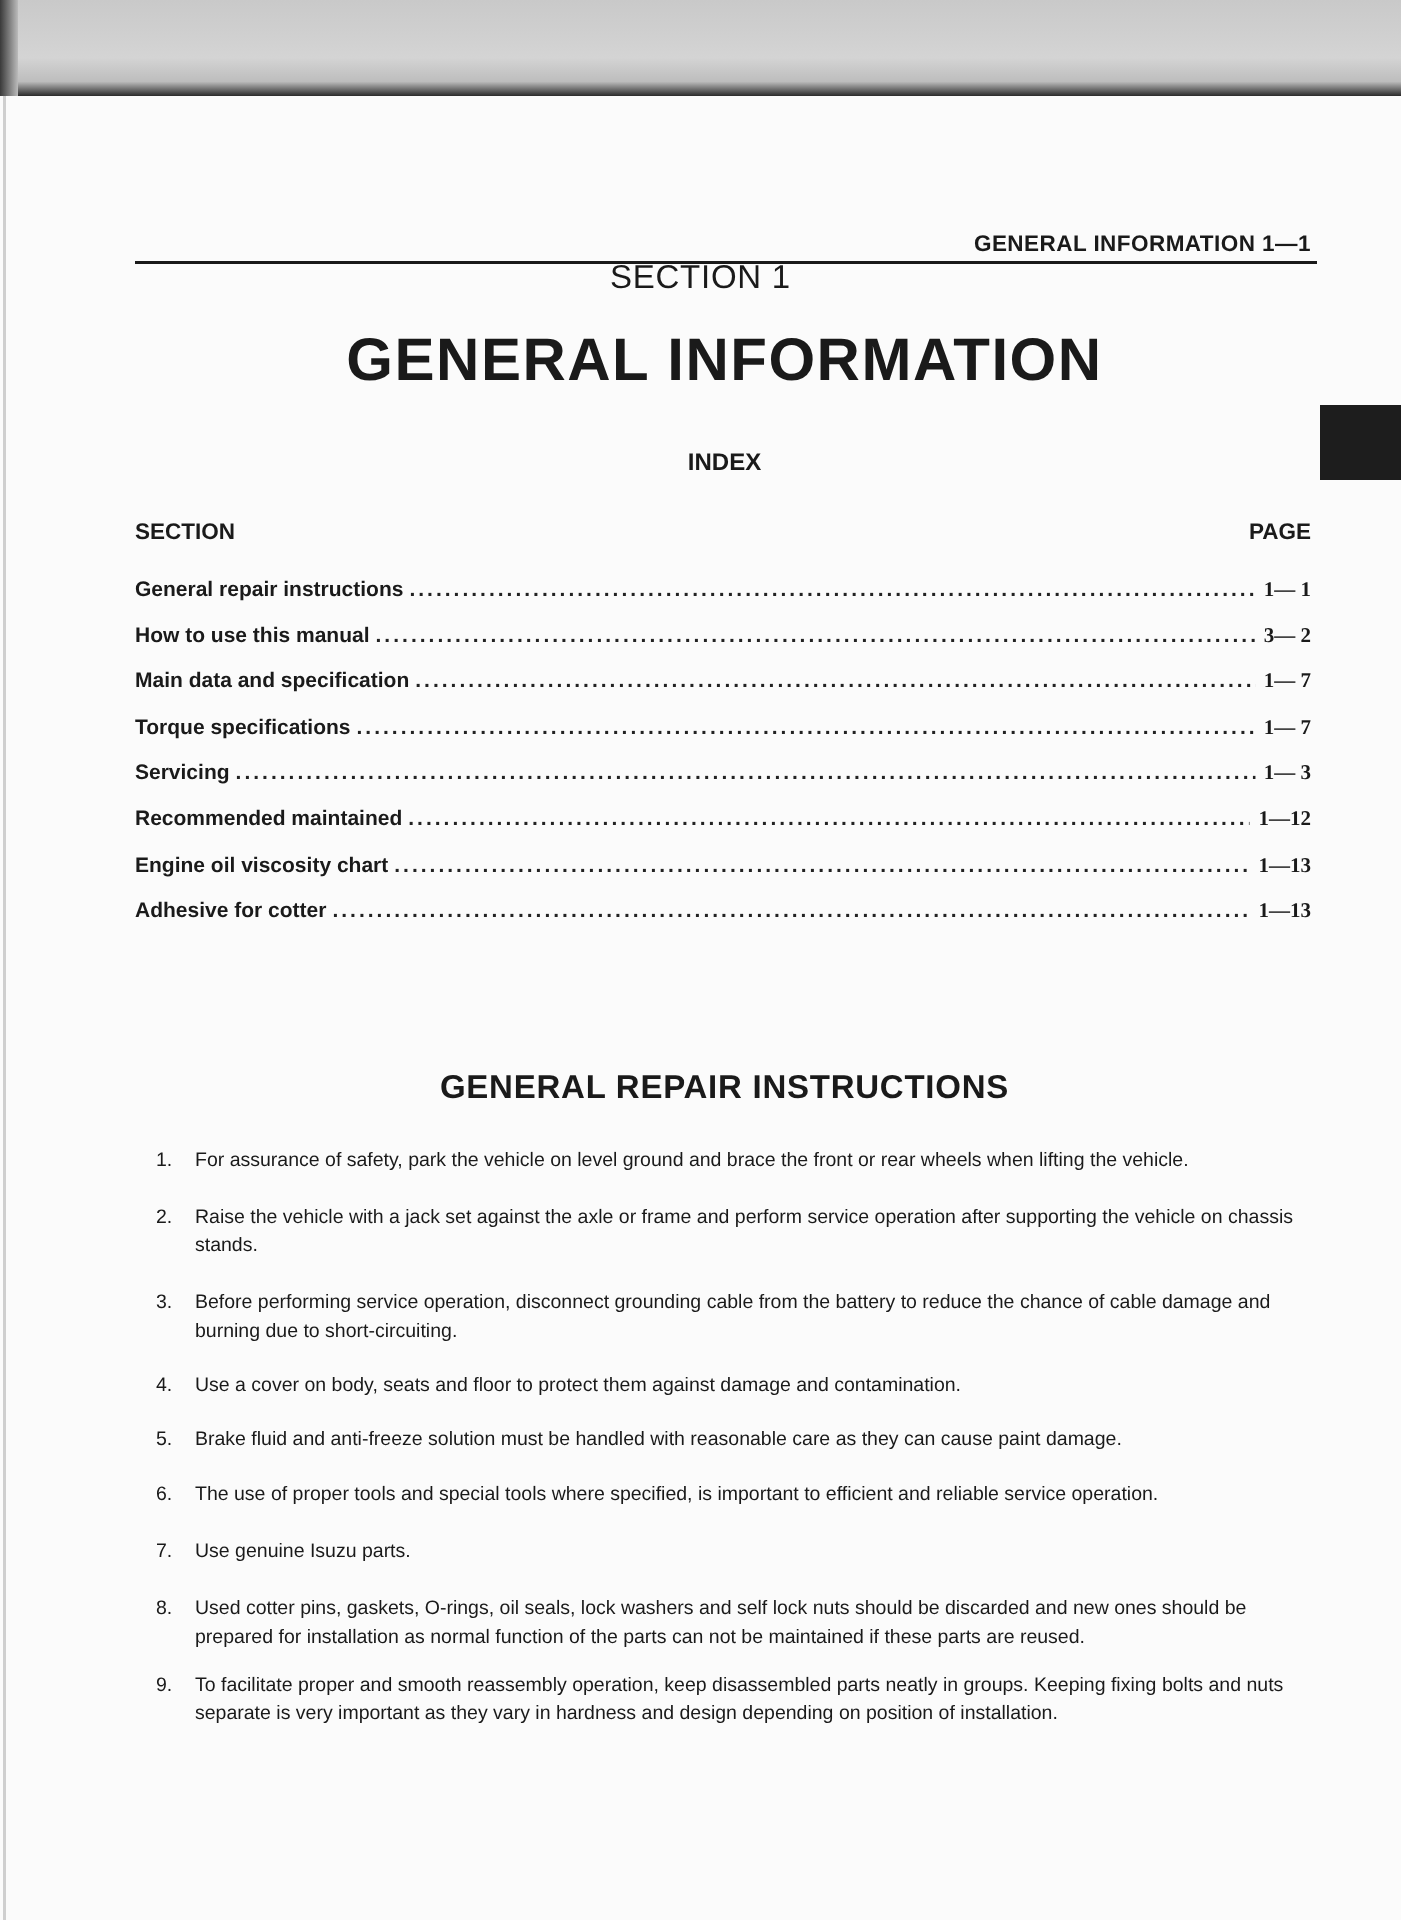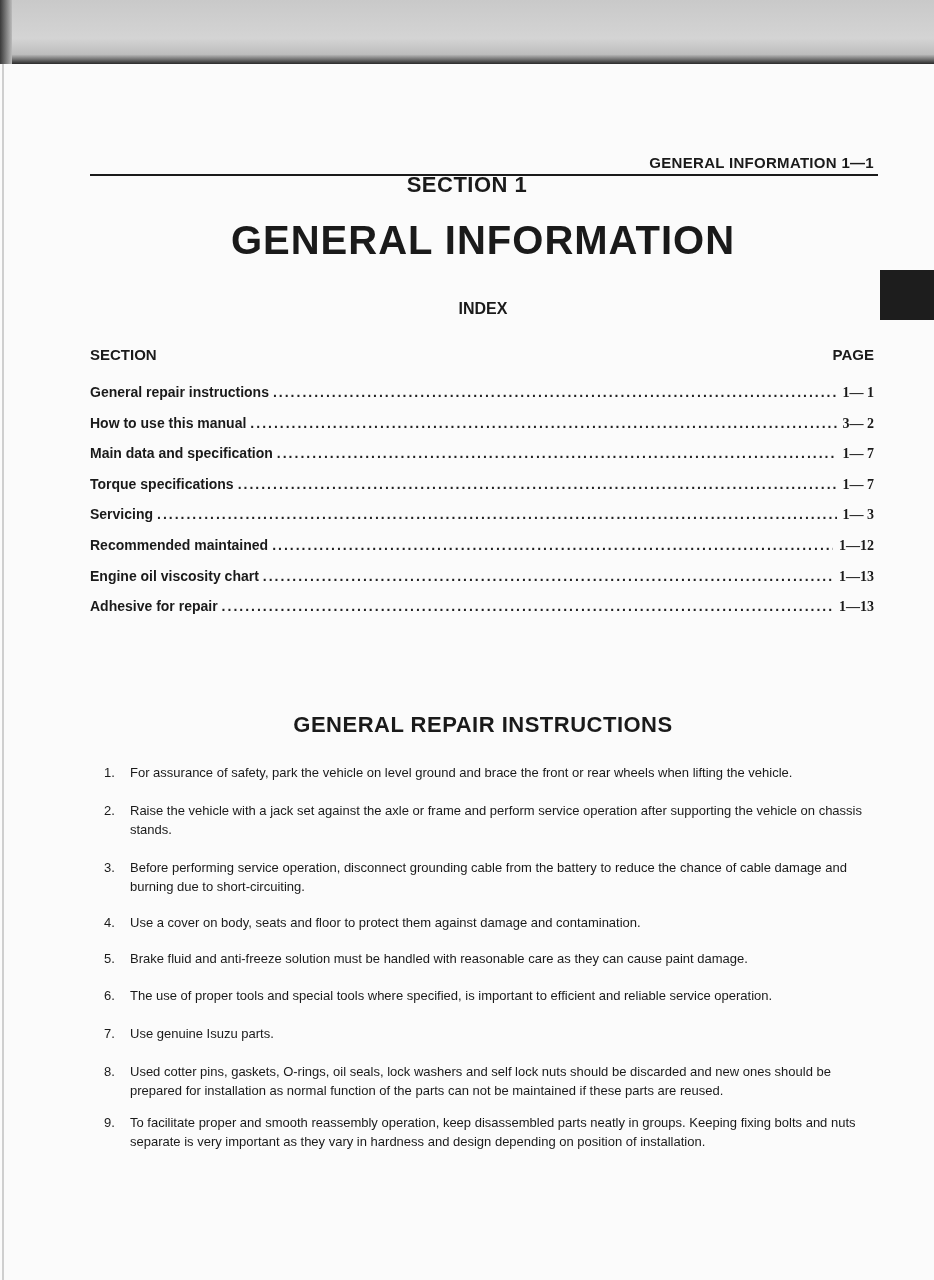--- a/index.html
+++ b/index.html
@@ -27,21 +27,21 @@
       position: absolute; left: 880px; top: 270px; width: 54px; height: 50px; background: #1d1d1d;
     }
     .running-head {
       position: absolute; left: 90px; top: 110px; width: 788px; height: 20px;
       border-bottom: 2px solid #1a1a1a; text-align: right;
       font-weight: bold; font-size: 15px; letter-spacing: 0.3px; margin-top: 44px;
     }
     .running-head span { padding-right: 4px; }
     .section-label {
       position: absolute; left: 0; top: 172px; width: 934px; text-align: center;
-      font-weight: bold; font-size: 22px; letter-spacing: 0.5px;
+      font-weight: normal; font-size: 22px; letter-spacing: 0.5px;
     }
     .main-title {
       position: absolute; left: 0; top: 218px; width: 966px; text-align: center;
       font-weight: bold; font-size: 40px; letter-spacing: 1px;
     }
     .index-label {
       position: absolute; left: 0; top: 300px; width: 966px; text-align: center;
       font-weight: bold; font-size: 16px;
     }
     .toc-head {
@@ -128,21 +128,21 @@
     <span class="title">Recommended maintained</span>
     <span class="leader">....................................................................................................................................</span>
     <span class="pg">1—12</span>
   </div>
   <div class="toc-row">
     <span class="title">Engine oil viscosity chart</span>
     <span class="leader">....................................................................................................................................</span>
     <span class="pg">1—13</span>
   </div>
   <div class="toc-row">
-    <span class="title">Adhesive for repair</span>
+    <span class="title">Adhesive for cotter</span>
     <span class="leader">....................................................................................................................................</span>
     <span class="pg">1—13</span>
   </div>
 </div>
 
 <div class="gri-title">GENERAL REPAIR INSTRUCTIONS</div>
 
 <div class="gri-list">
   <div class="gri-item" style="top:0px;">
     <span class="num">1.</span>

